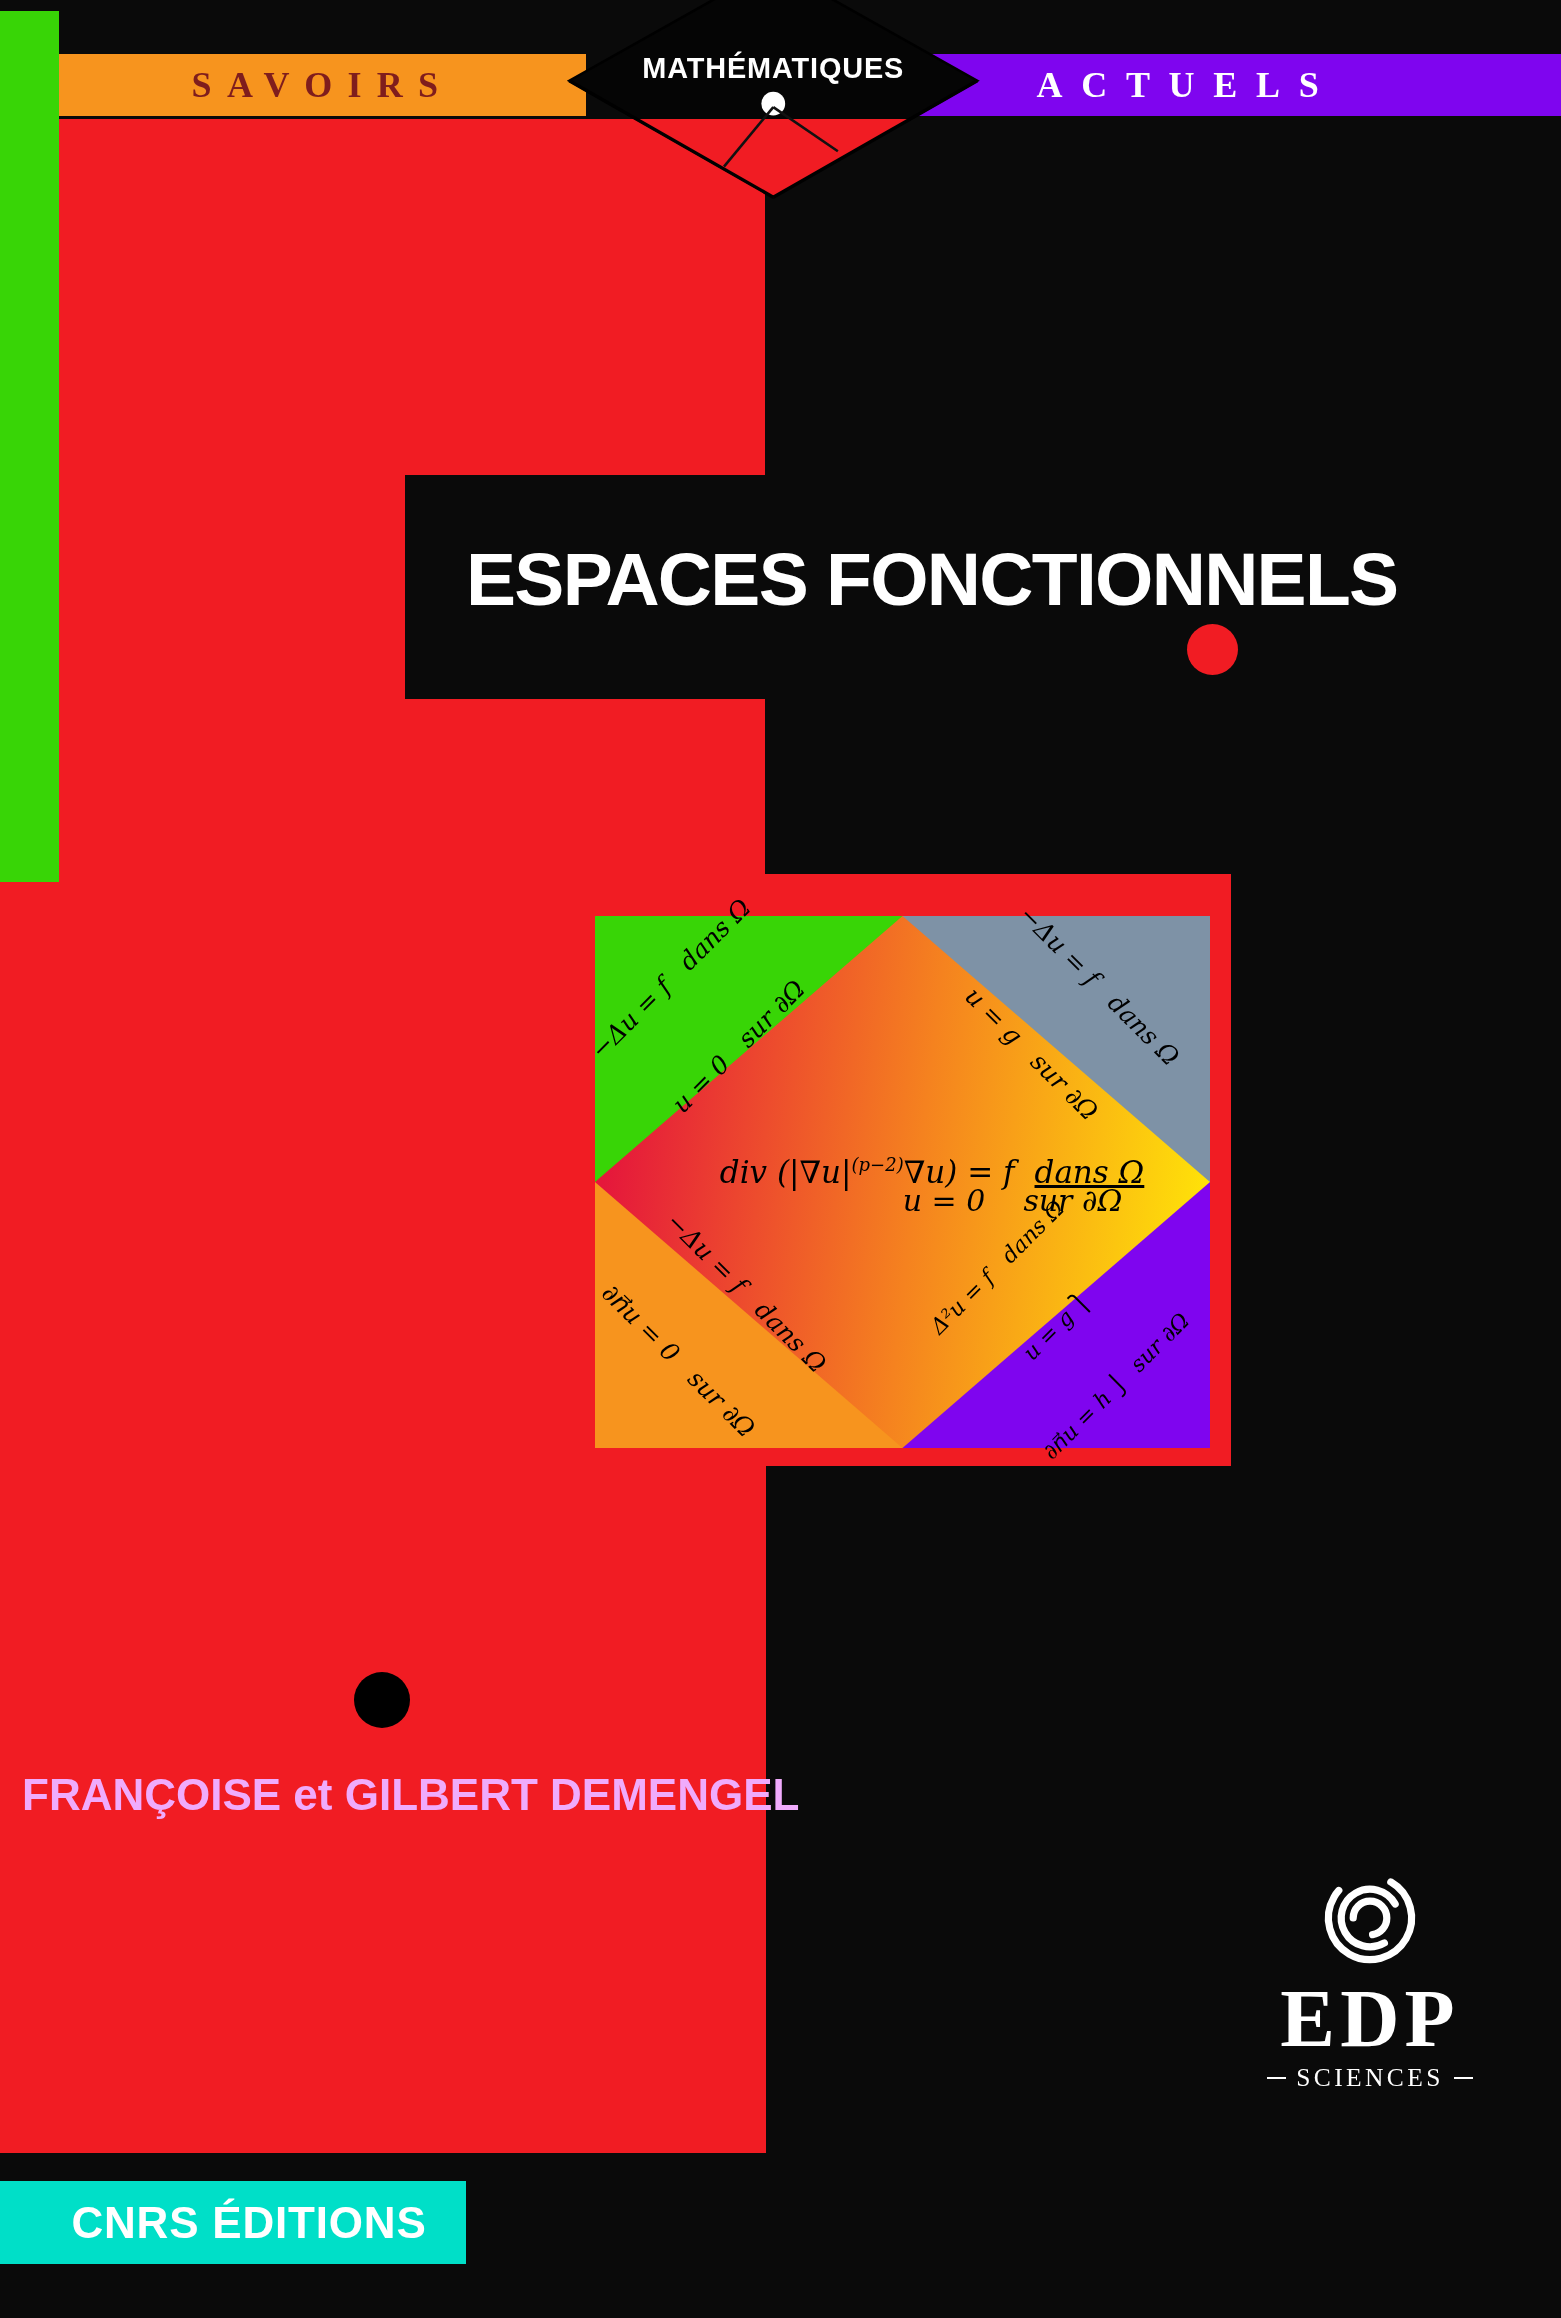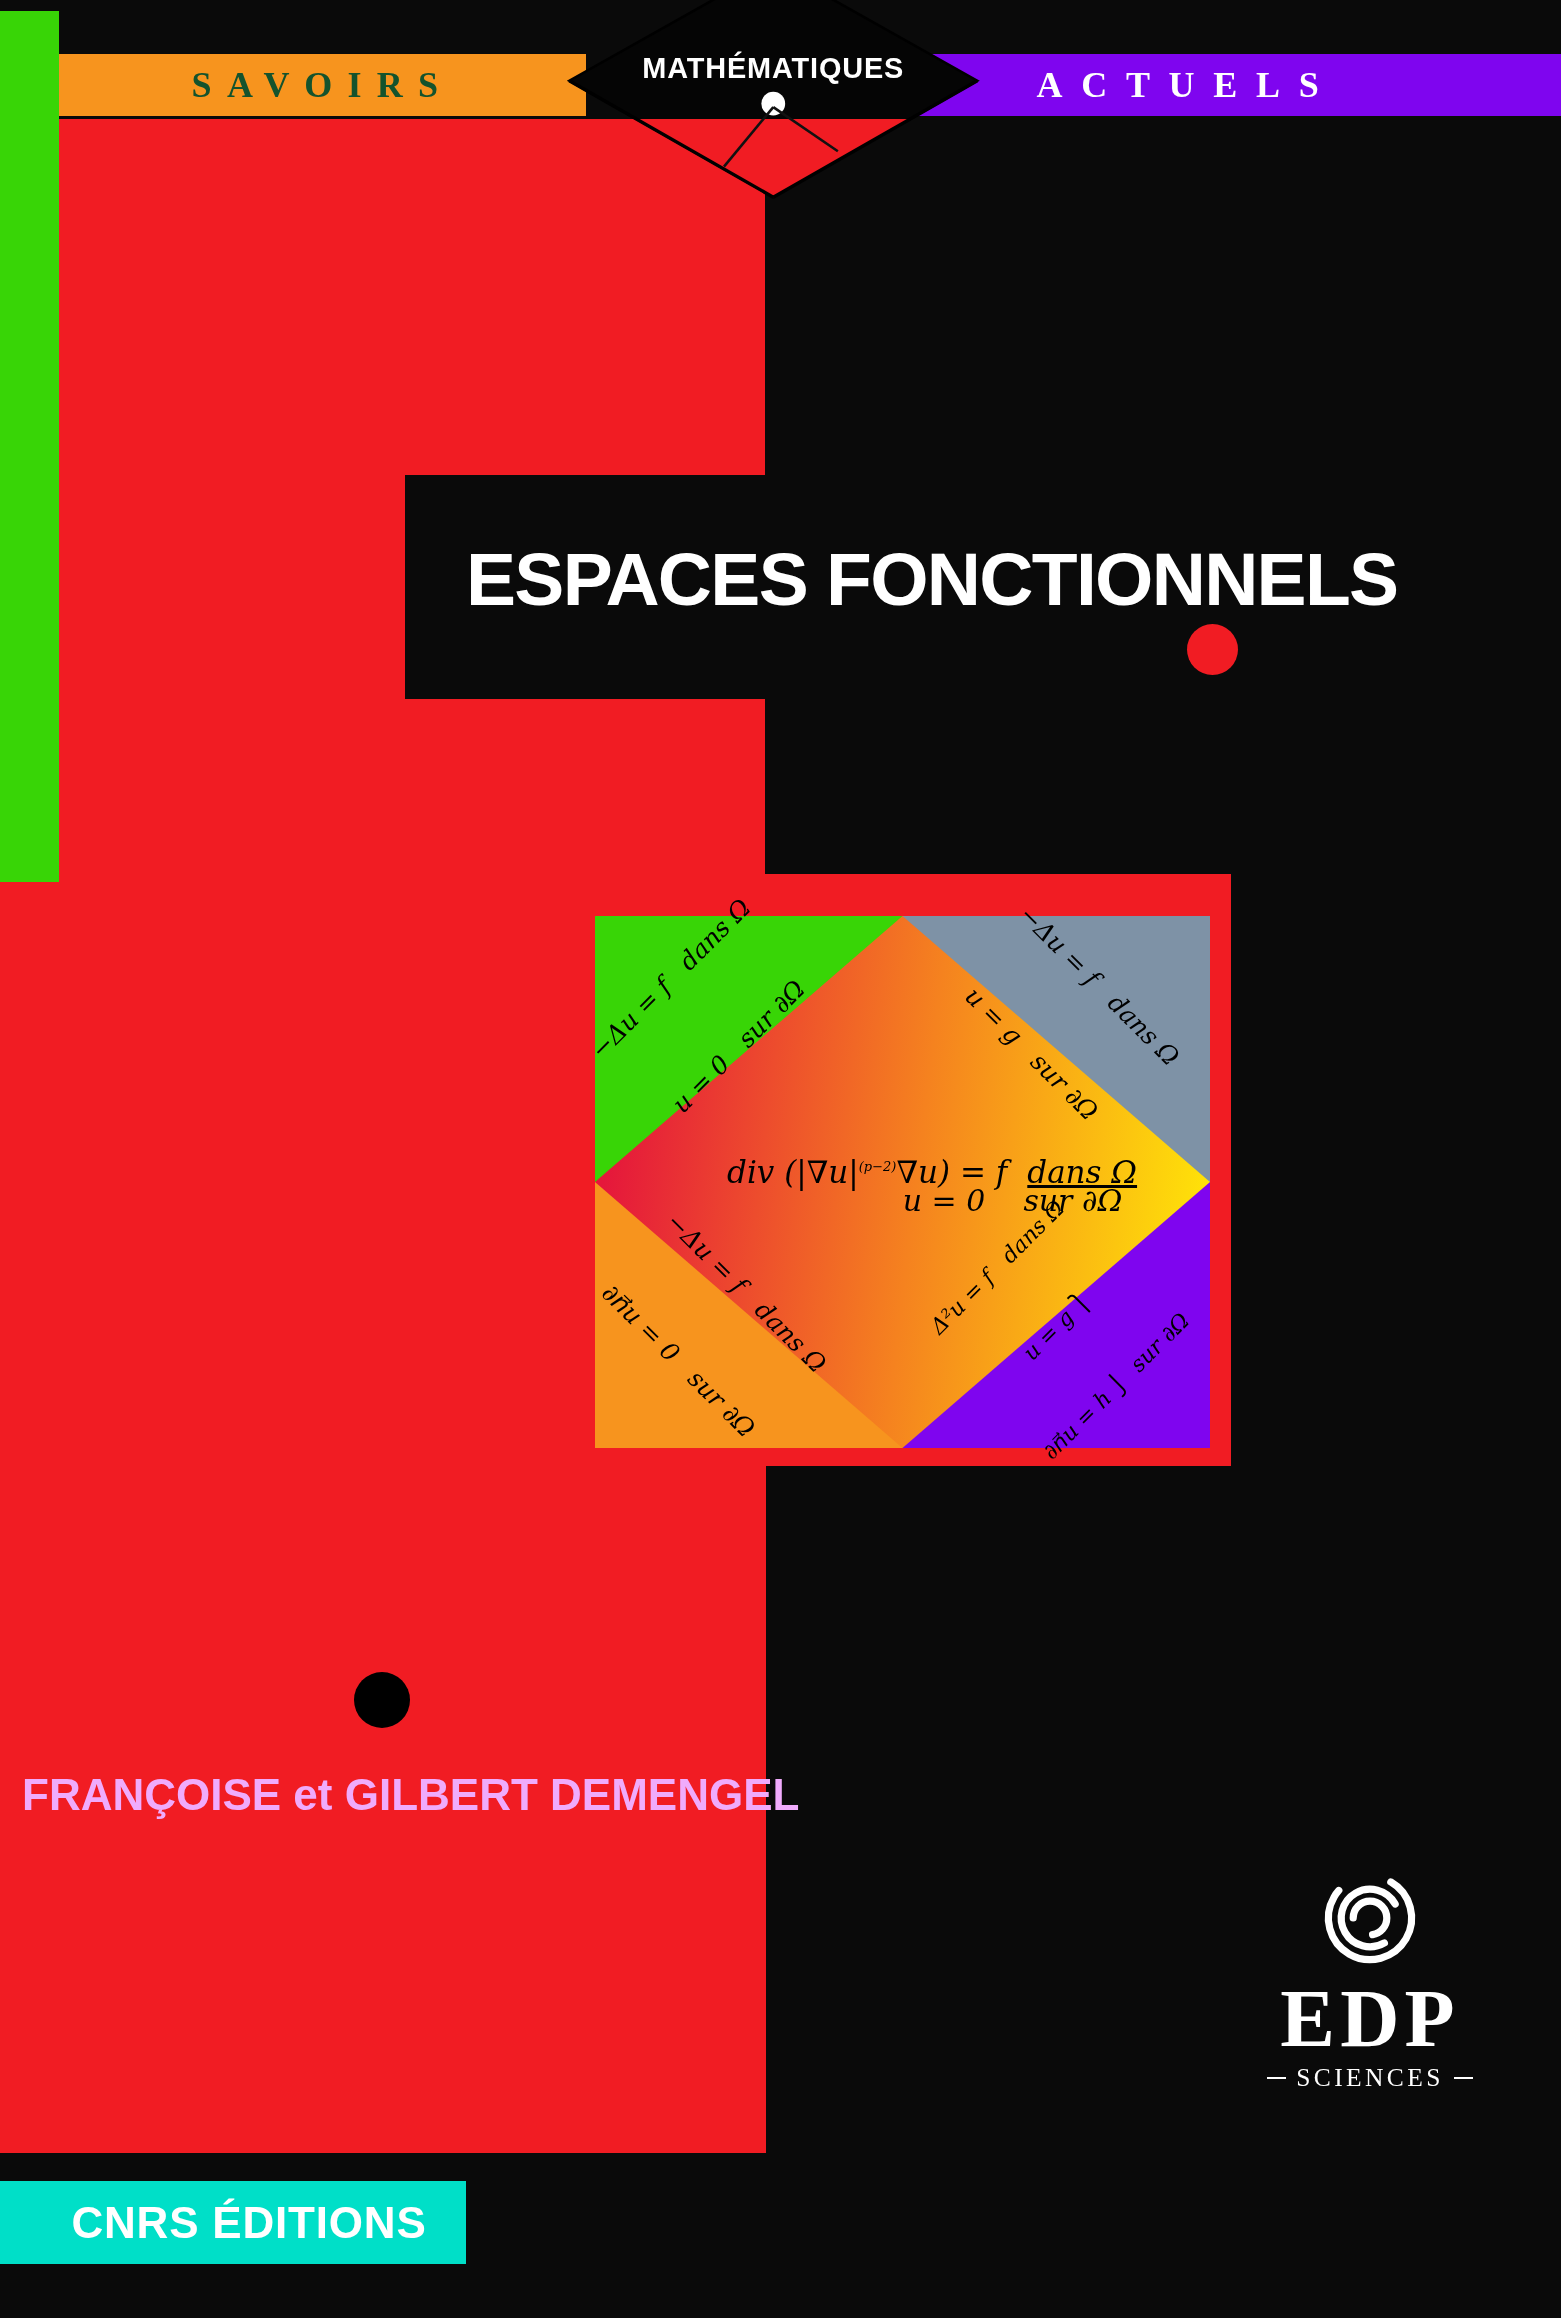--- a/index.html
+++ b/index.html
@@ -6,21 +6,21 @@
   #cover {
     position:relative; width:1561px; height:2319px; overflow:hidden;
     background:var(--black,#0a0a0a);
     font-family:"Liberation Sans", sans-serif;
   }
   .abs { position:absolute; }
   .red-field { background:var(--red,#f11c23); }
   .band { display:flex; align-items:center; justify-content:center; }
   .band-label { font-family:"Liberation Serif", serif; font-weight:bold; font-size:36px; letter-spacing:15.3px; white-space:pre; }
   #orange-band { background:var(--orange,#f7941e); }
-  #orange-band .band-label { color:#14532d; }
+  #orange-band .band-label { color:#7f1d1d; }
   #purple-band { background:var(--purple,#7f05ef); padding-right:74px; box-sizing:border-box; }
   #purple-band .band-label { color:#ffffff; letter-spacing:18.7px; }
   #green-bar { background:var(--green,#35d506); }
 
   #title-box { background:var(--black,#0a0a0a); }
   #title-text {
     margin:0; padding:61px 0 0 61px; color:#fff;
     font-size:75px; font-weight:bold; letter-spacing:-1.7px; white-space:nowrap;
   }
   #red-dot { position:absolute; left:782px; top:149px; width:51px; height:51px; border-radius:50%; background:var(--red,#f11c23); }
@@ -44,21 +44,21 @@
     font-size:25px; line-height:32px; white-space:pre;
   }
   .rot-tl { left:110px; top:97px; transform:translate(-50%,-50%) rotate(-45deg); }
   .rot-tr { left:470px; top:104px; transform:translate(-50%,-50%) rotate(45deg); }
   .rot-bl { left:117px; top:411px; transform:translate(-50%,-50%) rotate(45deg); }
   .rot-br { left:462px; top:411px; transform:translate(-50%,-50%) rotate(-45deg); font-size:22px; line-height:28px; }
 
   .eq { position:absolute; left:0; width:100%; text-align:center; color:#000;
         font-family:"DejaVu Serif","DejaVu Sans", serif; font-style:italic; white-space:pre; }
   #eq-line1 { top:202px; font-size:31px; }
-  #eq-line1 .eq-sup { font-size:13px; vertical-align:12px; }
+  #eq-line1 .eq-sup { font-size:18px; vertical-align:12px; }
   #eq-line1 .eq-tail { margin-left:20px;text-decoration:underline; }
   #eq-line2 { top:267px; font-size:30px; transform:translateX(110px); }
 
   #black-dot { left:354px; top:1672px; width:56px; height:56px; border-radius:50%; background:#000; }
 
   #author-line { left:22px; top:1770px; width:1020px; color:#f0abfc; font-size:44px; font-weight:bold; white-space:pre; }
 
   #edp-block { left:1234px; top:1866px; width:272px; text-align:center; color:#fff; }
   #edp-name { font-family:"Liberation Serif", serif; font-weight:bold; font-size:82px; letter-spacing:5.1px; line-height:85px; margin-top:3.4px; }
   #edp-sciences-row { display:flex; align-items:center; justify-content:center; gap:10.2px; margin-top:1.7px; }

